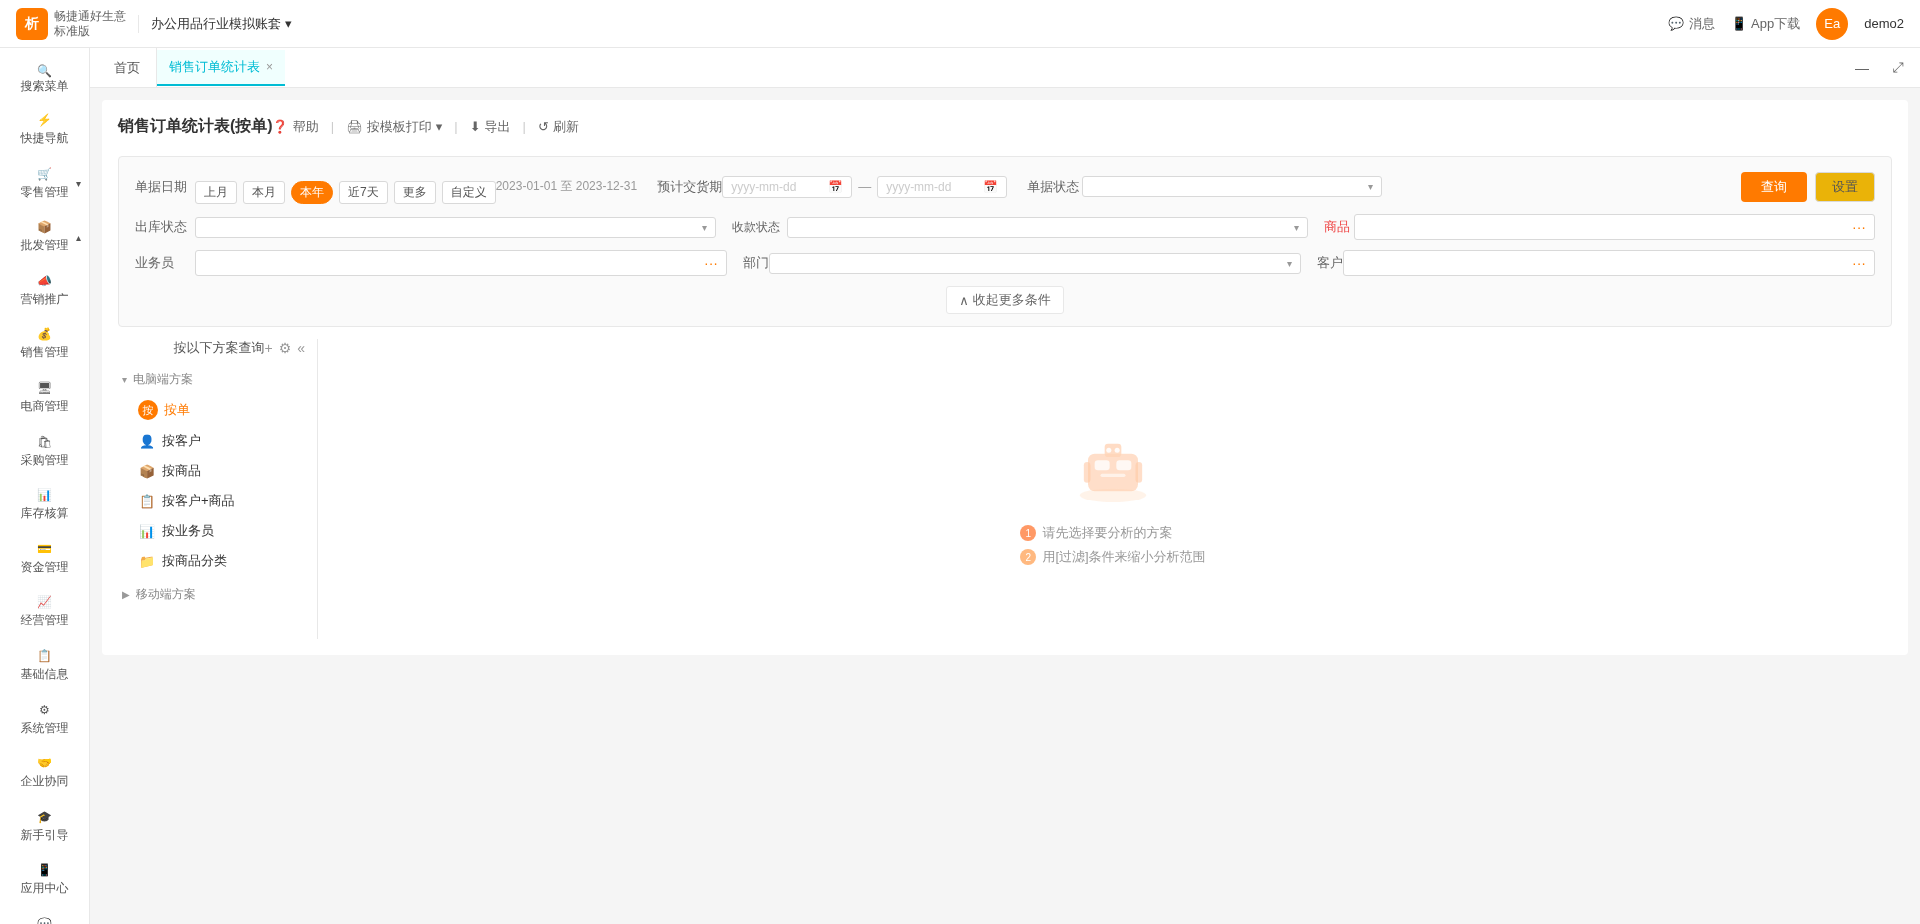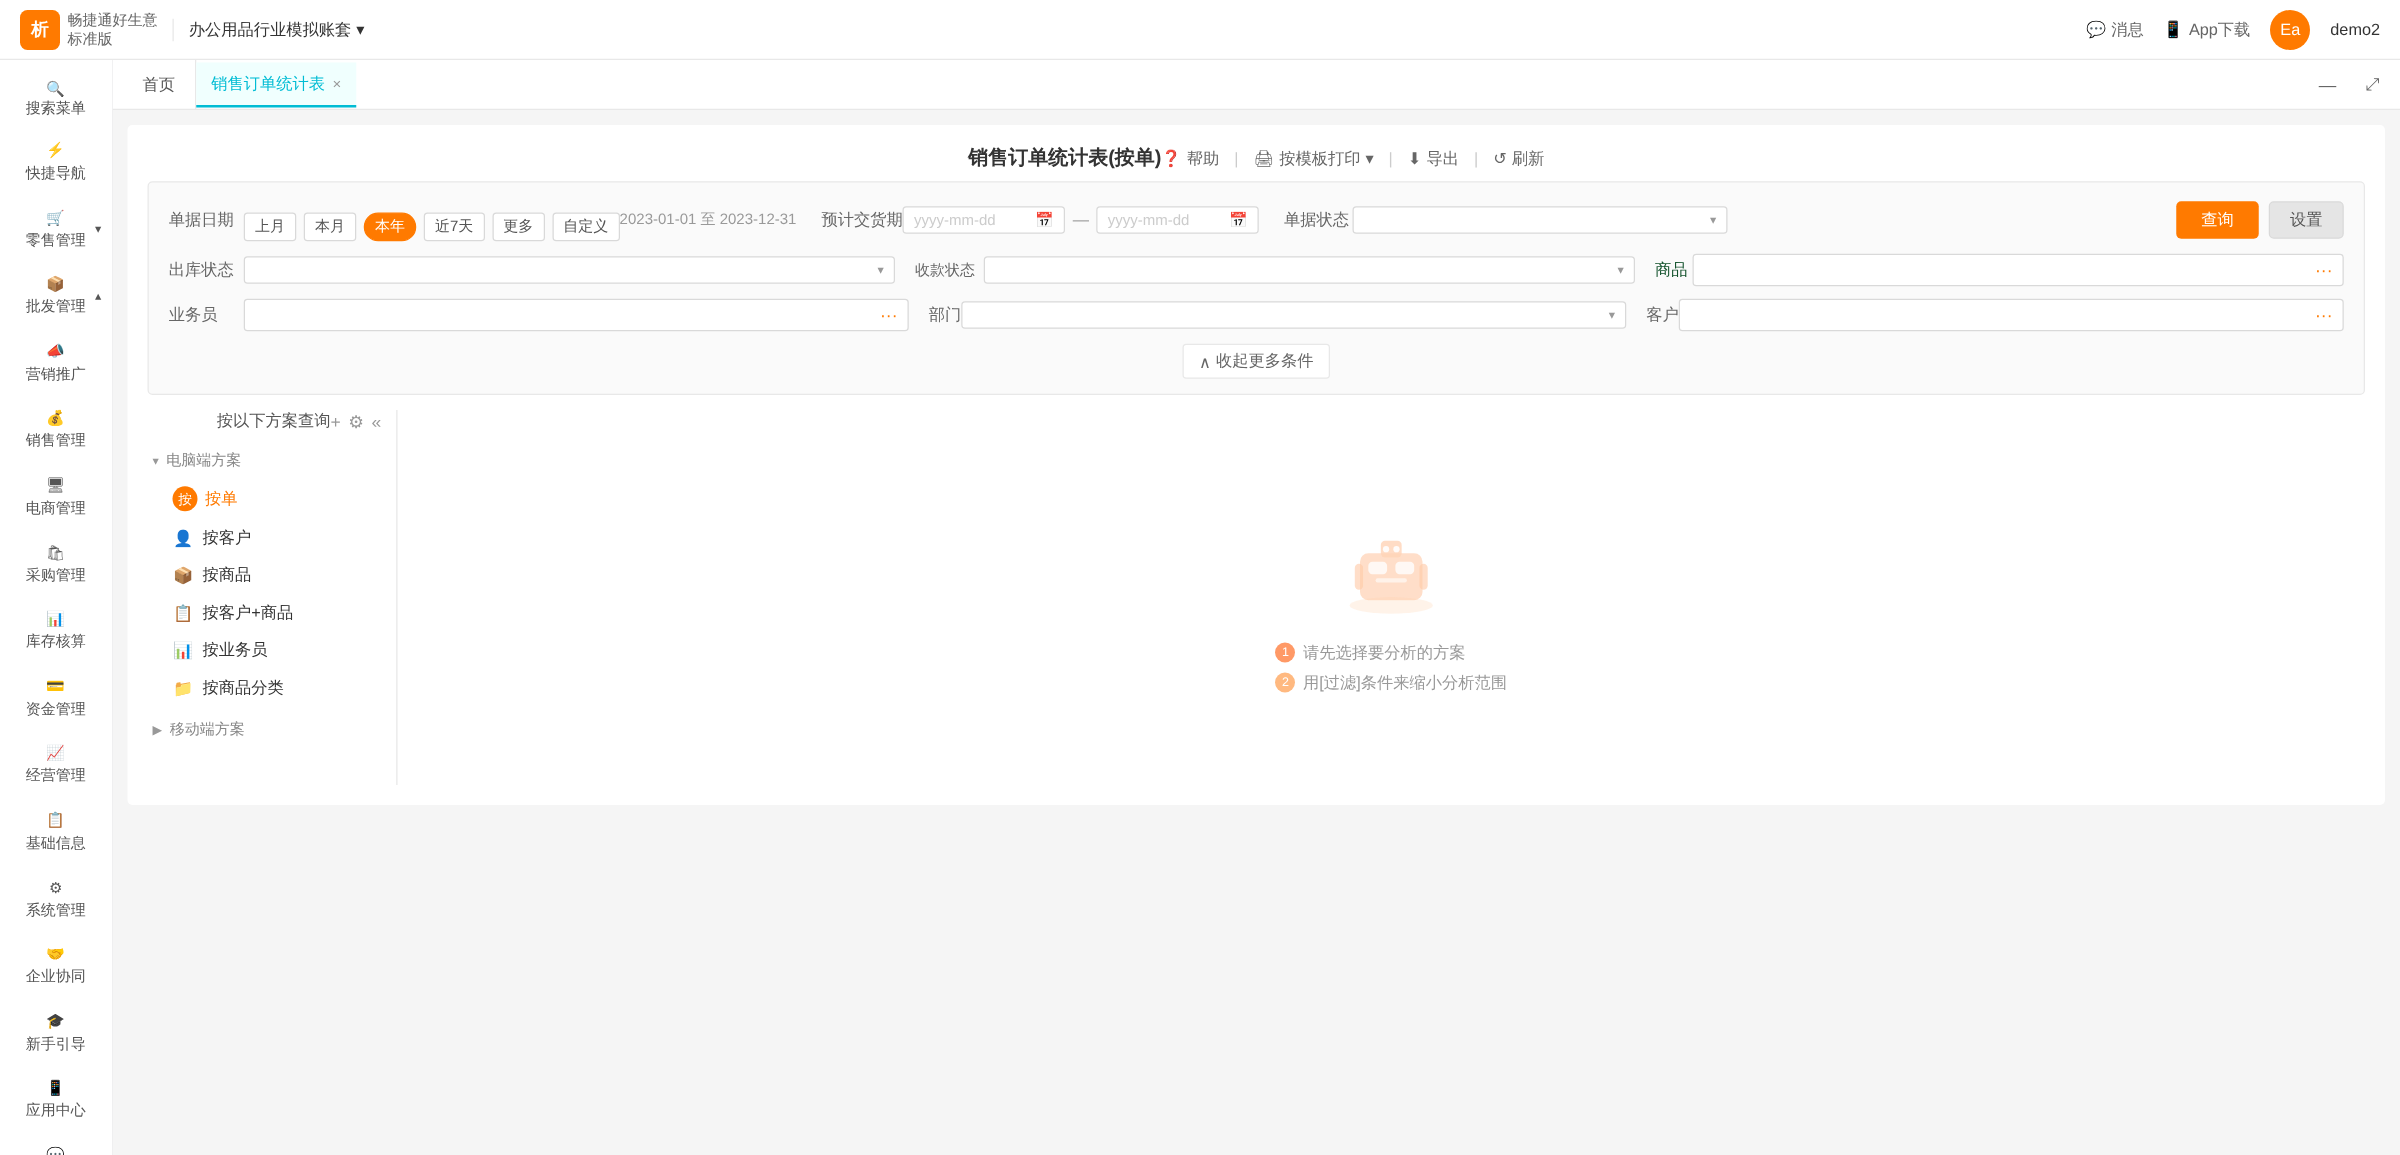--- a/index.html
+++ b/index.html
@@ -35,21 +35,21 @@
     .tab-item { padding: 0 12px; height: 36px; display: flex; align-items: center; font-size: 13px; cursor: pointer; gap: 6px; border-bottom: 2px solid #00bcd4; color: #00bcd4; background: #f0fffe; }
     .tab-close { font-size: 12px; color: #999; cursor: pointer; }
     .tab-right-btns { margin-left: auto; display: flex; align-items: center; gap: 8px; padding-right: 8px; }
     .tab-icon-btn { width: 28px; height: 28px; display: flex; align-items: center; justify-content: center; cursor: pointer; color: #666; font-size: 14px; }
 
     
     .page-content { flex: 1; overflow-y: auto; background: #f5f5f5; padding: 0; }
     .page-inner { background: #fff; margin: 12px; border-radius: 4px; padding: 16px; }
 
     
-    .page-header { display: flex; align-items: center; justify-content: center; margin-bottom: 8px; }
+    .page-header { display: flex; align-items: center; justify-content: flex-start; margin-bottom: 19px; }
     .page-title { font-size: 16px; font-weight: 600; color: #333; }
     .page-actions { display: flex; align-items: center; gap: 12px; }
     .action-btn { display: flex; align-items: center; gap: 4px; font-size: 13px; color: #666; cursor: pointer; }
     .action-divider { color: #ccc; }
 
     
     .filter-panel { border: 1px solid #e8e8e8; border-radius: 4px; padding: 12px 16px; background: #fafafa; }
     .filter-row { display: flex; align-items: center; margin-bottom: 10px; }
     .filter-row:last-child { margin-bottom: 0; }
     .filter-label { font-size: 13px; color: #666; min-width: 60px; flex-shrink: 0; }
@@ -58,21 +58,21 @@
     .date-btn.active { background: #ff7a00; border-color: #ff7a00; color: #fff; border-radius: 12px; }
     .date-range-text { font-size: 12px; color: #999; }
     .date-input-group { display: flex; align-items: center; gap: 6px; }
     .date-input { border: 1px solid #d9d9d9; border-radius: 3px; padding: 3px 8px; font-size: 12px; color: #999; background: #fff; width: 130px; display: flex; align-items: center; justify-content: space-between; }
     .date-sep { color: #999; }
     .select-field { border: 1px solid #d9d9d9; border-radius: 3px; padding: 4px 8px; font-size: 13px; color: #999; background: #fff; display: flex; align-items: center; justify-content: space-between; cursor: pointer; min-width: 120px; }
     .select-arrow { color: #999; font-size: 10px; }
     .expand-row { display: flex; justify-content: center; margin-top: 8px; }
     .expand-btn { display: flex; align-items: center; gap: 4px; font-size: 13px; color: #666; cursor: pointer; padding: 4px 12px; border: 1px solid #e8e8e8; border-radius: 3px; background: #fff; }
     .btn-primary { background: #ff7a00; color: #fff; border: none; border-radius: 4px; padding: 6px 20px; font-size: 13px; cursor: pointer; }
-    .btn-default { background: #e5e5e5; color: #555; border: 1px solid #d9d9d9; border-radius: 4px; padding: 5px 16px; font-size: 13px; cursor: pointer; }
+    .btn-default { background: #eab308; color: #555; border: 1px solid #d9d9d9; border-radius: 4px; padding: 5px 16px; font-size: 13px; cursor: pointer; }
 
     
     .content-body { display: flex; gap: 0; margin-top: 12px; }
     .left-panel { width: 200px; flex-shrink: 0; border-right: 1px solid #e8e8e8; padding-right: 12px; }
     .left-panel-header { display: flex; align-items: center; justify-content: flex-end; margin-bottom: 8px; }
     .left-panel-title { font-size: 13px; color: #555; font-weight: 500; }
     .left-panel-icons { display: flex; gap: 6px; }
     .panel-icon { color: #999; cursor: pointer; font-size: 14px; }
     .tree-item { display: flex; align-items: center; gap: 6px; padding: 6px 4px; cursor: pointer; font-size: 13px; color: #333; border-radius: 4px; }
     .tree-item.active { color: #ff7a00; }
@@ -294,21 +294,21 @@
               <span></span>
               <span class="select-arrow">▾</span>
             </div>
 
             <span style="margin-left:16px; min-width:55px; font-size:12px; color:#666; flex-shrink:0;font-family:Liberation Mono, monospace;">收款状态</span>
             <div class="select-field" style="flex:1; min-width:200px;">
               <span></span>
               <span class="select-arrow">▾</span>
             </div>
 
-            <span style="margin-left:16px; min-width:30px; font-size:13px; color:#14532d; flex-shrink:0;">商品</span>
+            <span style="margin-left:16px; min-width:30px; font-size:13px; color:#ef4444; flex-shrink:0;">商品</span>
             <div class="select-field input-with-dots" style="flex:1; min-width:200px;">
               <span></span>
               <span class="dots-btn">···</span>
             </div>
           </div>
 
           <div class="filter-row">
             <span class="filter-label">业务员</span>
             <div class="select-field input-with-dots" style="flex:1; min-width:200px;">
               <span></span>

